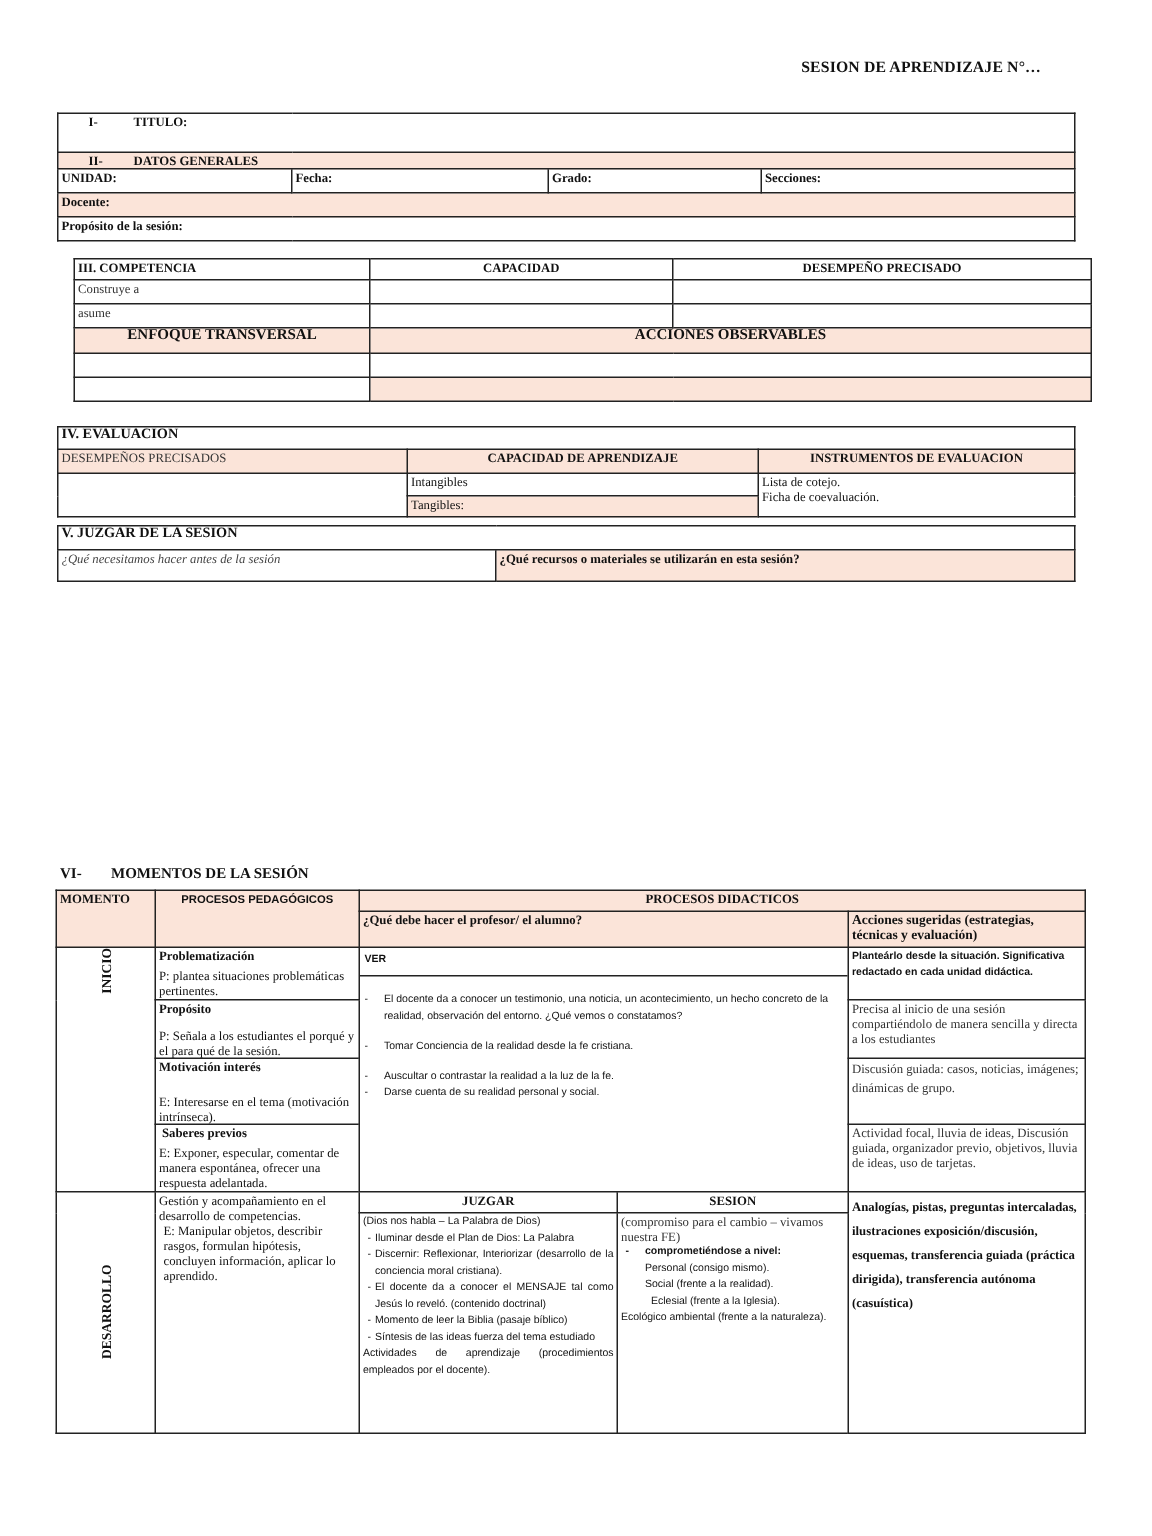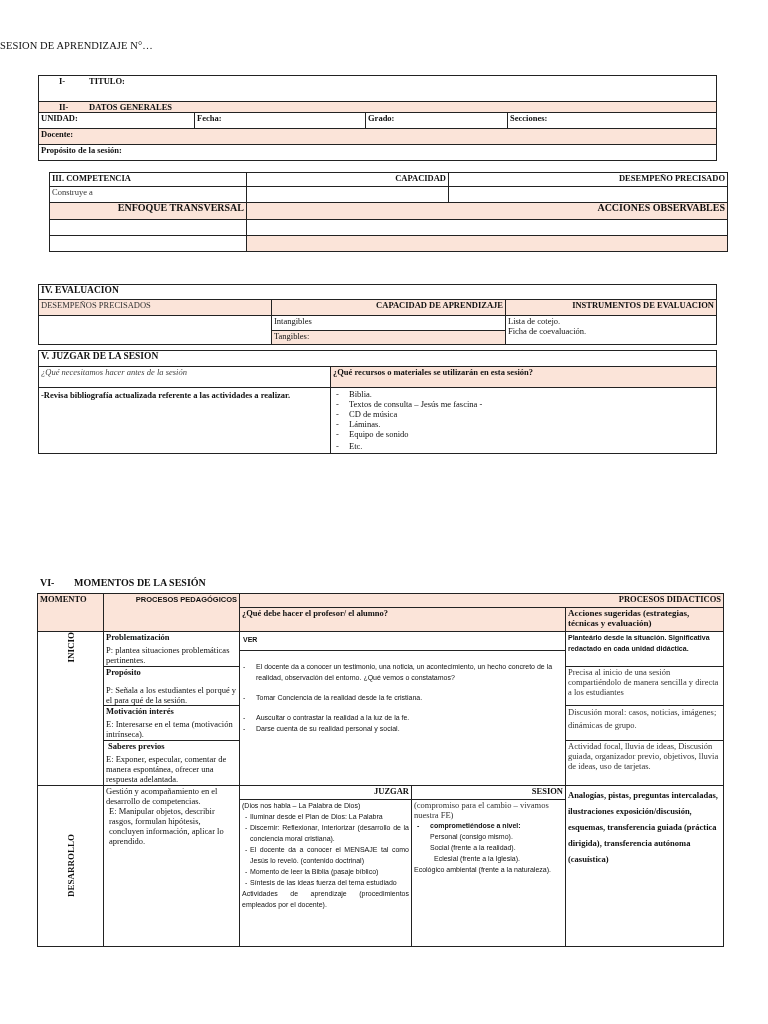--- a/index.html
+++ b/index.html
@@ -1,28 +1,28 @@
 <!DOCTYPE html>
 <html><head>
 <meta charset="utf-8">
 <style>
   html, body { margin: 0; padding: 0; background: #ffffff; }
   body {
     width: 768px; height: 1024px; position: relative; overflow: hidden;
     font-family: "Liberation Serif", serif; color: #111;
   }
   .title {
-    position: absolute; top: 40px; left: 0; width: 694px; text-align: left;
-    font-size: 10.5px; font-weight: normal; letter-spacing: 0.1px;
+    position: absolute; top: 40px; left: 0; width: 694px; text-align: right;
+    font-size: 10.5px; font-weight: bold; letter-spacing: 0.1px;
   }
   table { border-collapse: collapse; position: absolute; table-layout: fixed; }
   td { border: 1px solid #222; padding: 0 2px; vertical-align: top; font-size: 8.5px; line-height: 10px; }
   .pink { background: #fbe4d9; }
   .b { font-weight: bold; }
-  .c { text-align: right; }
+  .c { text-align: center; }
   .it { font-style: italic; color: #444; }
   .gray { color: #333; }
   .sans { font-family: "Liberation Sans", sans-serif; font-size: 7px; line-height: 11px; }
   .sect { font-size: 9.5px; font-weight: bold; }
   ul.dash { list-style: none; margin: 0; padding: 0; }
   ul.dash li { position: relative; padding-left: 16px; }
   ul.dash li::before { content: "-"; position: absolute; left: 3px; }
   .vert {
     writing-mode: vertical-rl; transform: rotate(180deg);
     font-weight: bold; font-size: 9px; margin: auto;
@@ -79,20 +79,25 @@
       <tr style="height:14px">
     <td class="b">III. COMPETENCIA</td>
     <td class="b c">CAPACIDAD</td>
     <td class="b c">DESEMPEÑO PRECISADO</td>
   </tr>
   <tr style="height:16px">
     <td class="gray">Construye a</td>
     <td></td>
     <td></td>
   </tr>
+  <tr style="height:16px">
+    <td class="gray">asume</td>
+    <td></td>
+    <td></td>
+  </tr>
   <tr style="height:17px" class="pink">
     <td class="b c" style="font-size:10px">ENFOQUE TRANSVERSAL</td>
     <td colspan="2" class="b c" style="font-size:10px">ACCIONES OBSERVABLES</td>
   </tr>
   <tr style="height:16px">
     <td></td>
     <td colspan="2"></td>
   </tr>
   <tr style="height:16px">
     <td></td>
@@ -135,33 +140,20 @@
       <col style="width:292px">
       <col style="width:386px">
     </colgroup>
   <tbody>
       <tr style="height:16px">
     <td colspan="2" class="sect">V. JUZGAR DE LA SESION</td>
   </tr>
   <tr style="height:21px">
     <td class="it">¿Qué necesitamos hacer antes de la sesión</td>
     <td class="b pink">¿Qué recursos o materiales se utilizarán en esta sesión?</td>
-  </tr>
-  <tr style="height:66px">
-    <td class="b" style="padding-top:2px">-Revisa bibliografía actualizada referente a las actividades a realizar.</td>
-    <td style="padding-top:1px">
-      <ul class="dash">
-        <li>Biblia.</li>
-        <li>Textos de consulta – Jesús me fascina -</li>
-        <li>CD de música</li>
-        <li>Láminas.</li>
-        <li>Equipo de sonido</li>
-        <li style="margin-top:2px">Etc.</li>
-      </ul>
-    </td>
   </tr>
 </tbody>
   </table>
 
 <div class="vi-head">
   <span style="display:inline-block; width:34px">VI-</span><span>MOMENTOS DE LA SESIÓN</span>
 </div>
 
 <table style="top:593px; left:37px; width:686px;">
   <colgroup>
@@ -206,23 +198,23 @@
   <tr style="height:35px">
     <td>
       <div class="b">Propósito</div>
       <div style="margin-top:8px">P: Señala a los estudiantes el porqué y el para qué de la sesión.</div>
     </td>
     <td class="gray">Precisa al inicio de una sesión compartiéndolo de manera sencilla y directa a los estudiantes</td>
   </tr>
   <tr style="height:35px">
     <td>
       <div class="b">Motivación interés</div>
-      <div style="margin-top:3px">E: Interesarse en el tema (motivación intrínseca).</div>
-    </td>
-    <td class="gray" style="line-height:13px">Discusión moral: casos, noticias, imágenes; dinámicas de grupo.</td>
+      <div style="margin-top:13px">E: Interesarse en el tema (motivación intrínseca).</div>
+    </td>
+    <td class="gray" style="line-height:13px">Discusión guiada: casos, noticias, imágenes; dinámicas de grupo.</td>
   </tr>
   <tr style="height:45px">
     <td>
       <div class="b" style="padding-left:2px">Saberes previos</div>
       <div style="margin-top:3px">E: Exponer, especular, comentar de manera espontánea, ofrecer una respuesta adelantada.</div>
     </td>
     <td class="gray">Actividad focal, lluvia de ideas, Discusión guiada, organizador previo, objetivos, lluvia de ideas, uso de tarjetas.</td>
   </tr>
 
   <tr style="height:14px">

